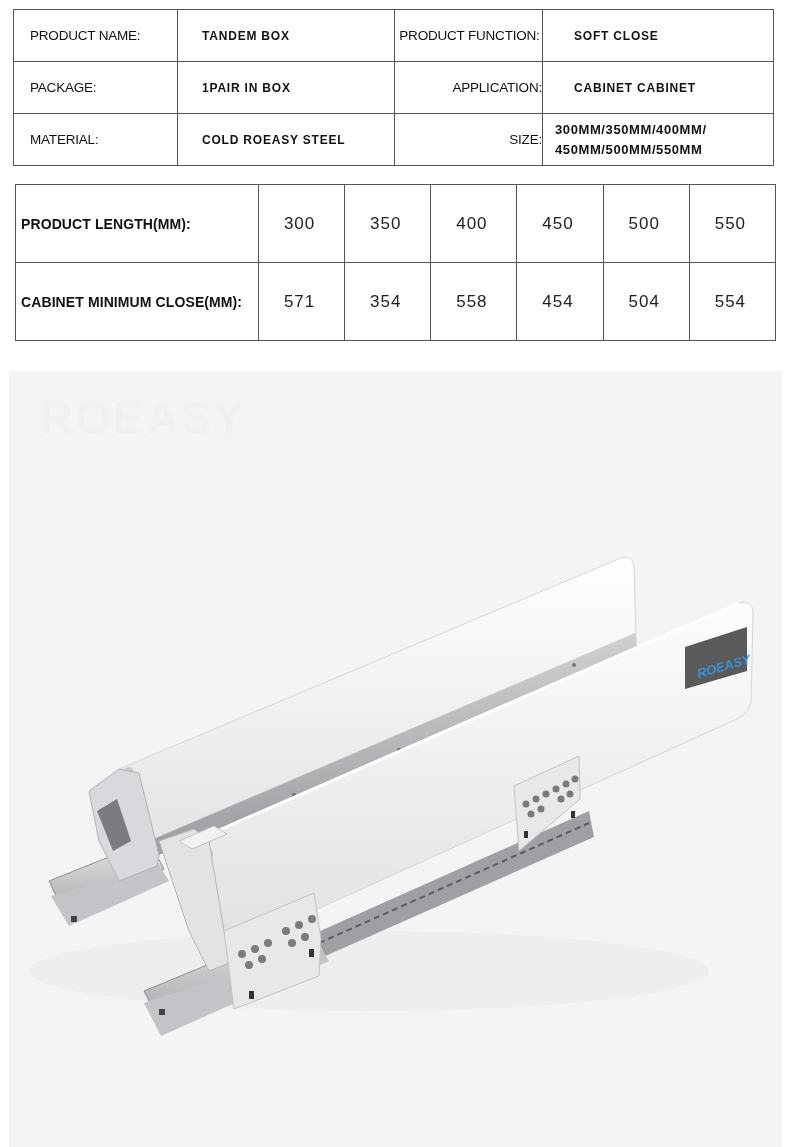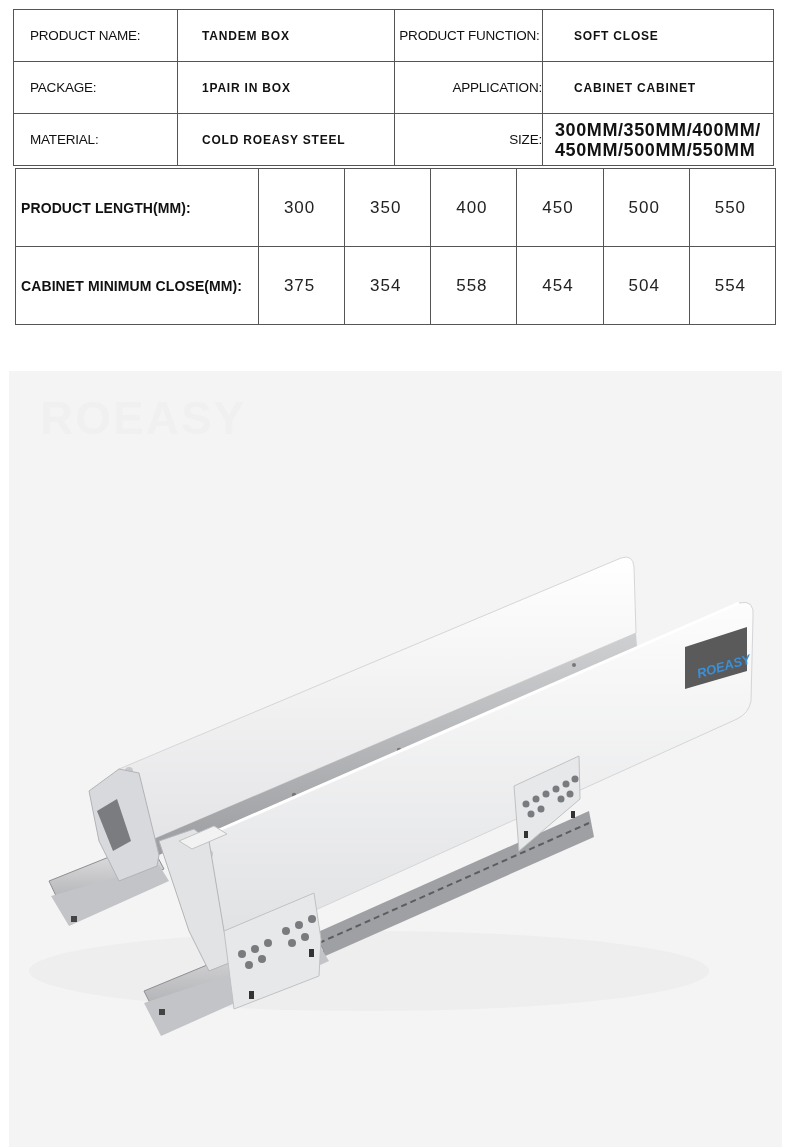--- a/index.html
+++ b/index.html
@@ -11,26 +11,26 @@
     position: absolute; left: 13px; top: 9px; width: 761px; height: 157px;
     border-collapse: collapse; table-layout: fixed;
   }
   .info-table td { border: 1.5px solid #555; height: 52px; vertical-align: middle; }
   .info-table .lbl { font-size: 13.5px; font-weight: normal; color: #111; letter-spacing: -0.2px; }
   .info-table .val { font-size: 12px; font-weight: bold; letter-spacing: 0.8px; color: #111; }
   .c1 { width: 164px; padding-left: 16px; }
   .c2 { width: 217px; padding-left: 24px; }
   .c3 { width: 148px; text-align: right; padding: 0; }
   .c4 { padding-left: 31px; }
-  .c4.size { font-size: 18px; line-height: 20px; letter-spacing: 0.6px; padding-left: 12px; }
+  .c4.size { font-size: 13px; line-height: 20px; letter-spacing: 0.6px; padding-left: 12px; }
   .lbl.fn { text-align: center; padding-left: 2px; }
 
   
   .dim-table {
-    position: absolute; left: 15px; top: 168px; width: 761px; height: 157px;
+    position: absolute; left: 15px; top: 184px; width: 761px; height: 157px;
     border-collapse: collapse; table-layout: fixed; border-radius: 9px;
   }
   .dim-table td { border: 1.5px solid #555; height: 52px; vertical-align: middle; }
   .dim-table .rowlbl { width: 243px; padding-left: 5px; font-size: 14px; font-weight: bold; letter-spacing: 0.1px; white-space: nowrap; }
   .dim-table .num { text-align: center; font-size: 17px; letter-spacing: 1px; color: #222; padding-right: 4px; }
 
   
   .photo {
     position: absolute; left: 9px; top: 371px; width: 773px; height: 776px;
     background: #f4f4f4; overflow: hidden;
@@ -79,21 +79,21 @@
     <td class="rowlbl">PRODUCT LENGTH(MM):</td>
     <td class="num">300</td>
     <td class="num">350</td>
     <td class="num">400</td>
     <td class="num">450</td>
     <td class="num">500</td>
     <td class="num">550</td>
   </tr>
   <tr>
     <td class="rowlbl">CABINET MINIMUM CLOSE(MM):</td>
-    <td class="num">375</td>
+    <td class="num">571</td>
     <td class="num">354</td>
     <td class="num">558</td>
     <td class="num">454</td>
     <td class="num">504</td>
     <td class="num">554</td>
   </tr>
 </tbody>
   </table>
 
 <div class="photo">

